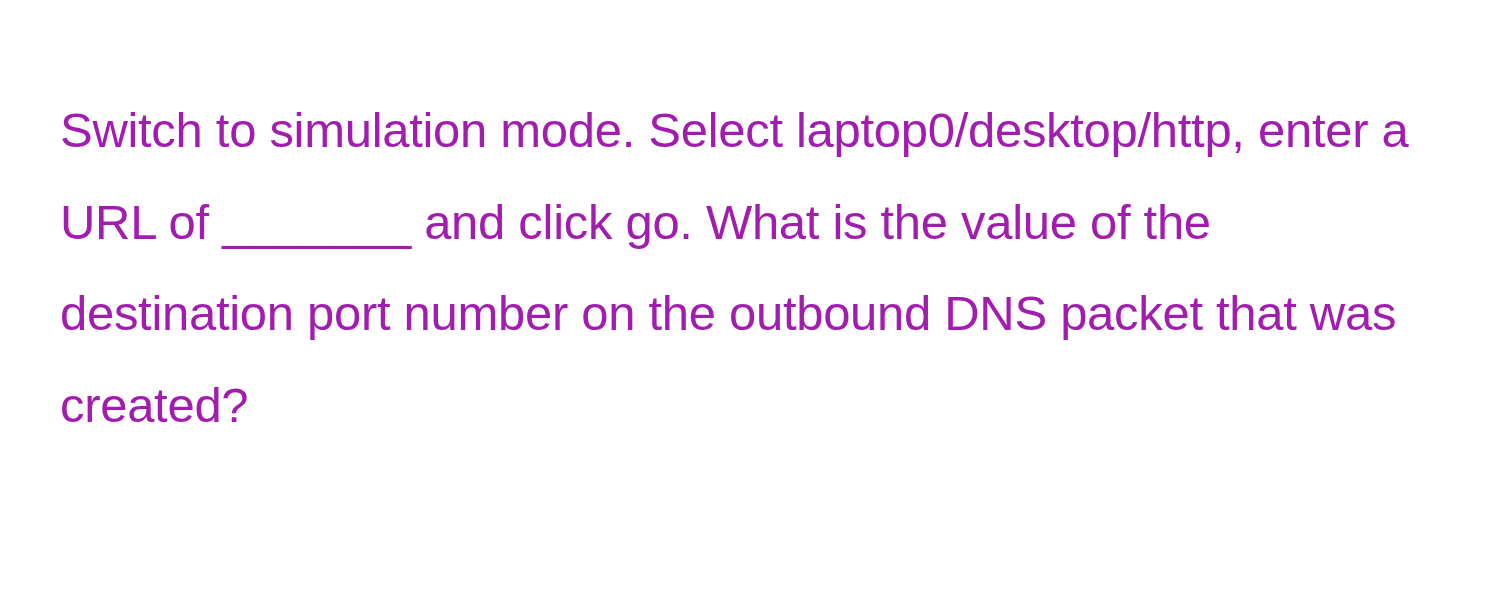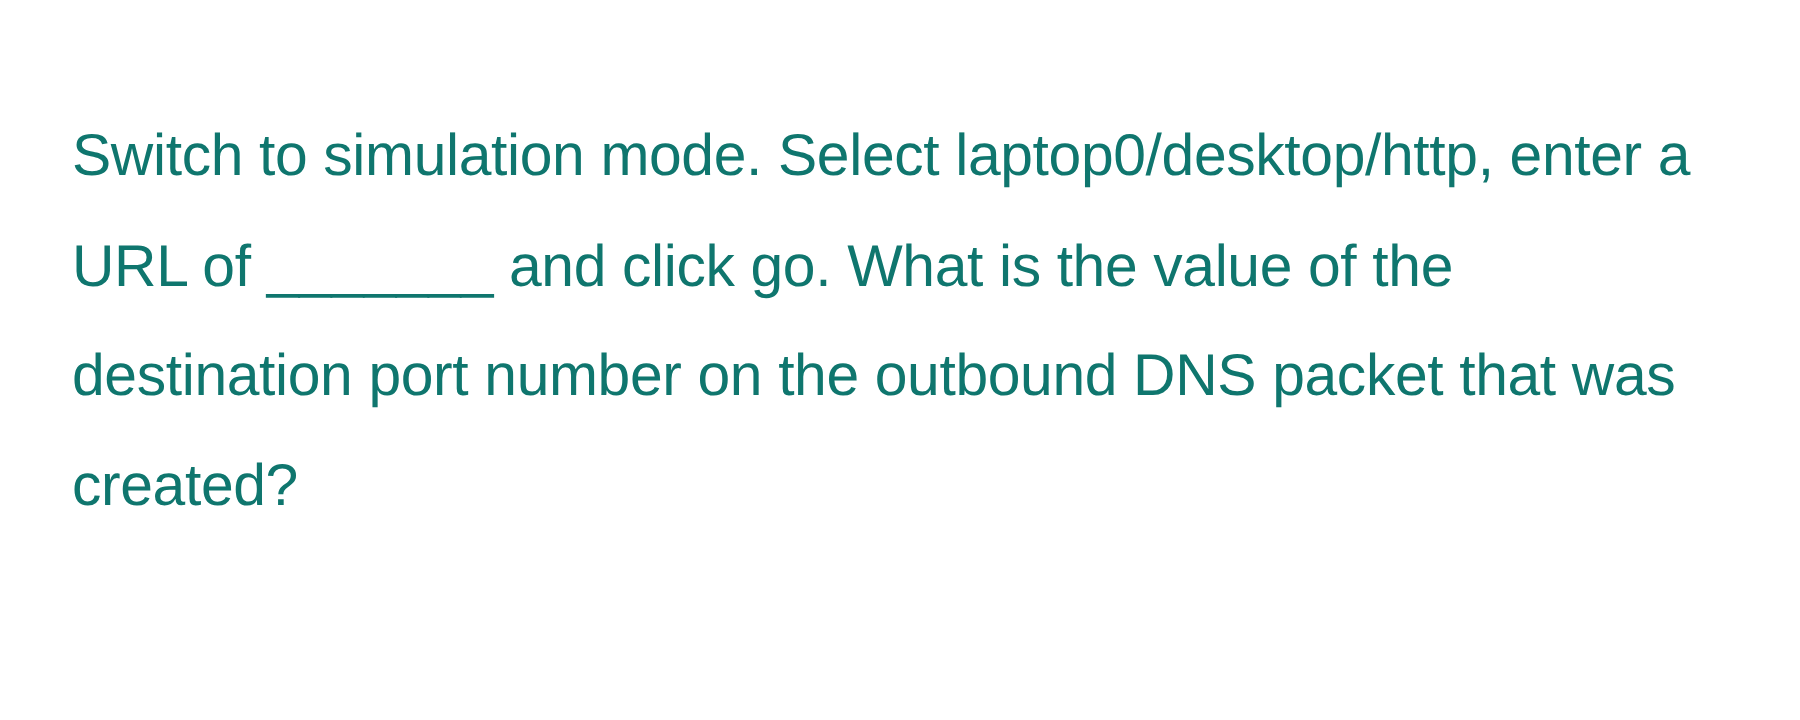--- a/index.html
+++ b/index.html
@@ -11,21 +11,21 @@
       width: 1500px;
       height: 600px;
       background: #ffffff;
       font-family: -apple-system, BlinkMacSystemFont, "Segoe UI", Helvetica, Arial, sans-serif;
       padding: 85px 60px 60px 60px;
       overflow: hidden;
     }
     .question-text {
       font-size: 49px;
       line-height: 1.87;
-      color: #0f766e;
+      color: #a21caf;
       font-weight: 400;
       letter-spacing: -0.3px;
     }
   </style>
 </head>
 <body>
 
 <div class="question-text">Switch to simulation mode. Select laptop0/desktop/http, enter a URL of _______ and click go. What is the value of the destination port number on the outbound DNS packet that was created?</div>
 
 </body></html>

